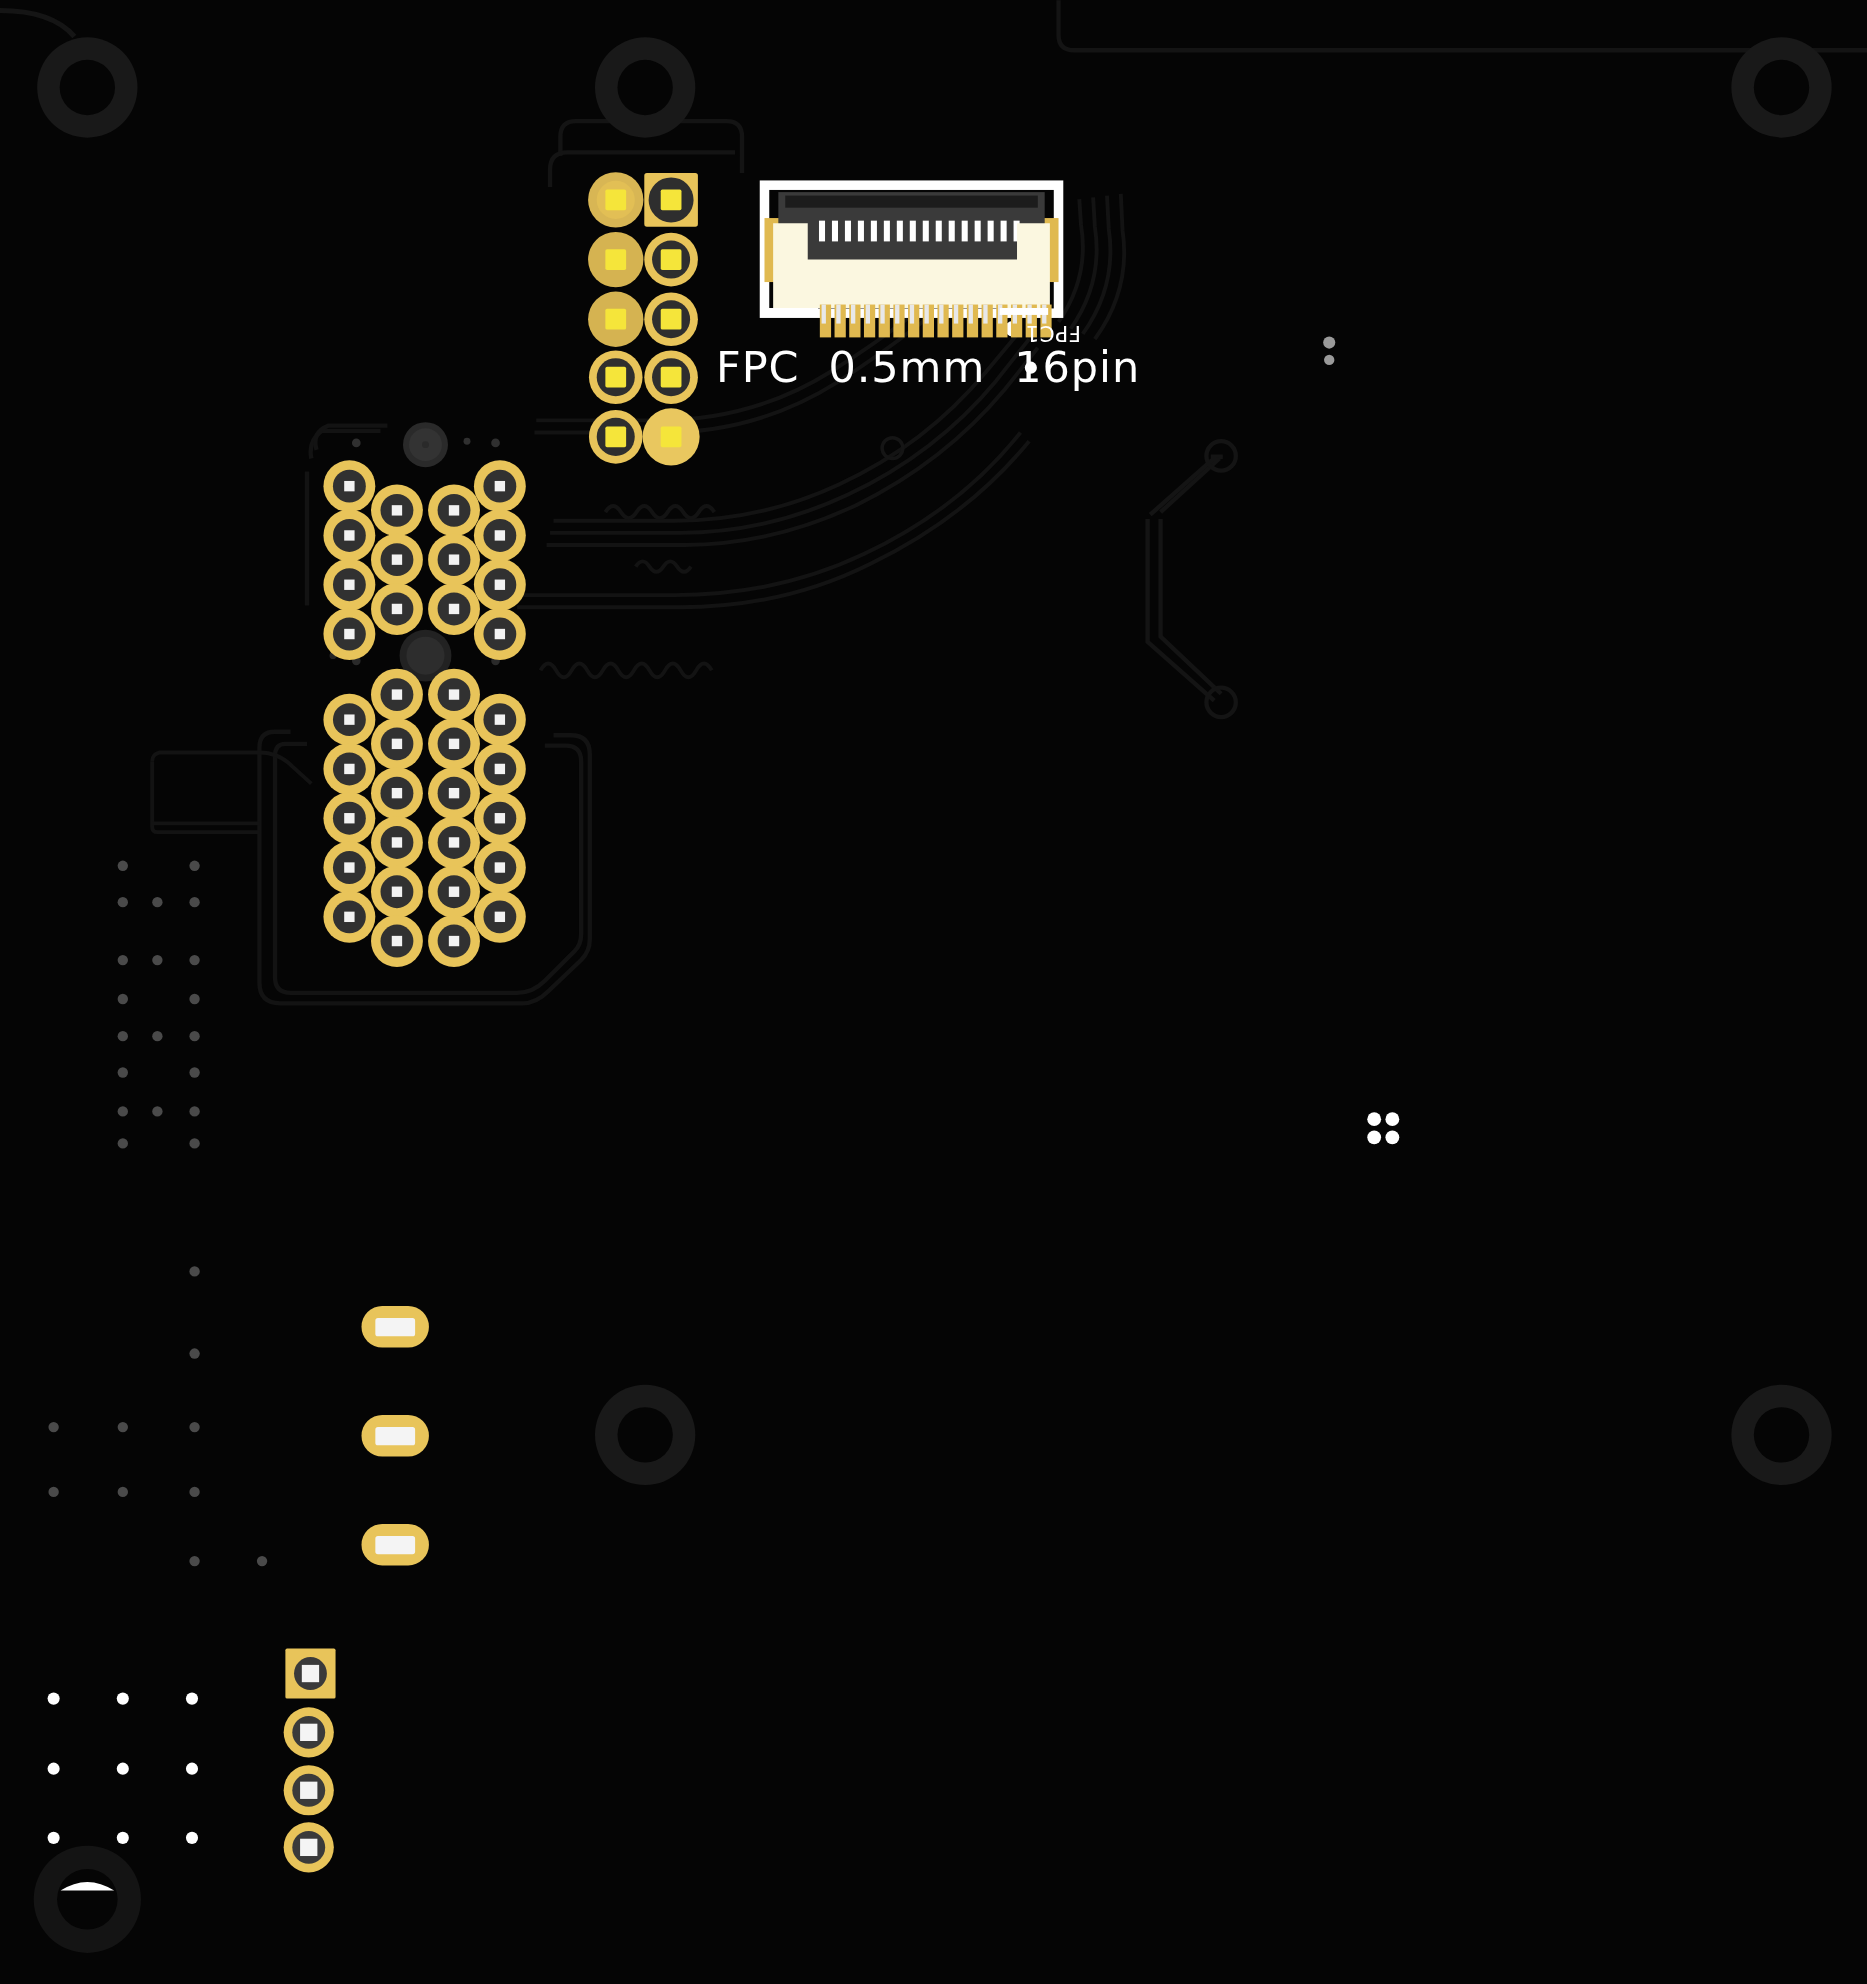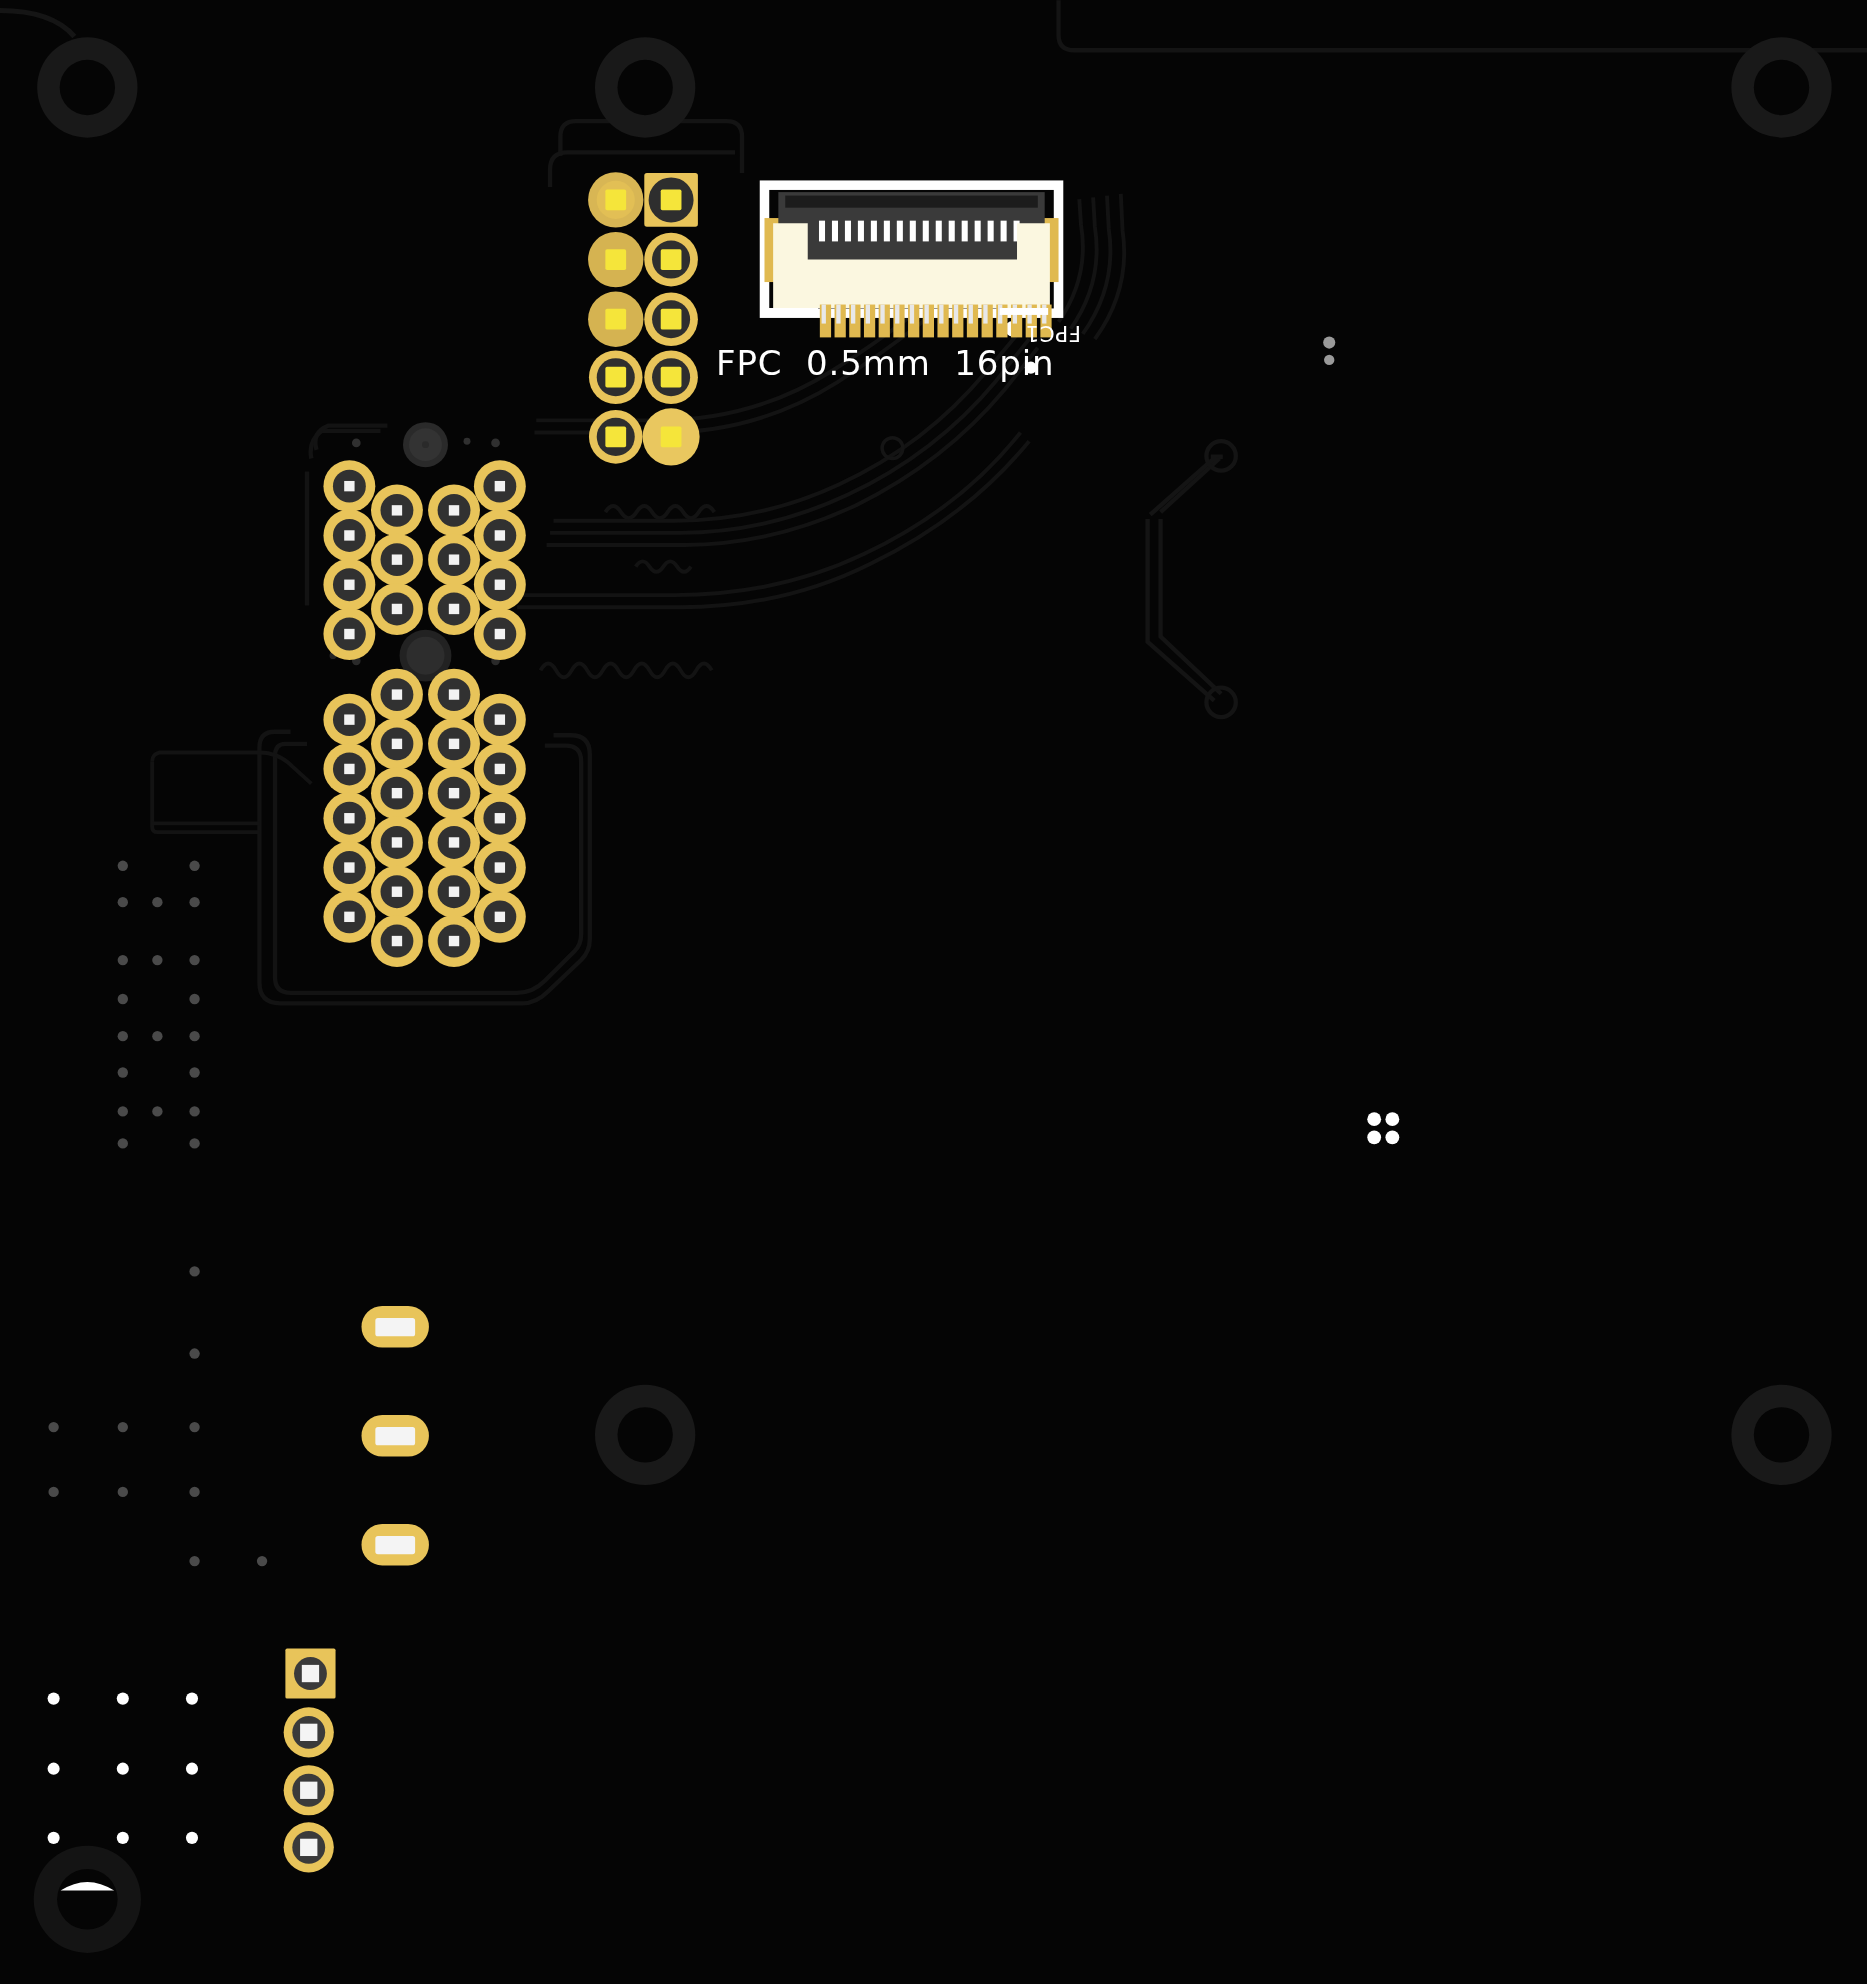--- a/index.html
+++ b/index.html
@@ -25,21 +25,21 @@
     height: 1985px;
   }
   .silk-text {
     position: absolute;
     color: #ffffff;
     font-family: "DejaVu Sans", sans-serif;
     white-space: pre;
     line-height: 1;
   }
   .silk-main {
-    font-size: 34px;
+    font-size: 43px;
     letter-spacing: 0.9px;
   }
   .silk-ref {
     font-size: 21.6px;
     letter-spacing: 0.4px;
     transform: rotate(180deg);
     transform-origin: left top;
   }
 </style>
 </head>

